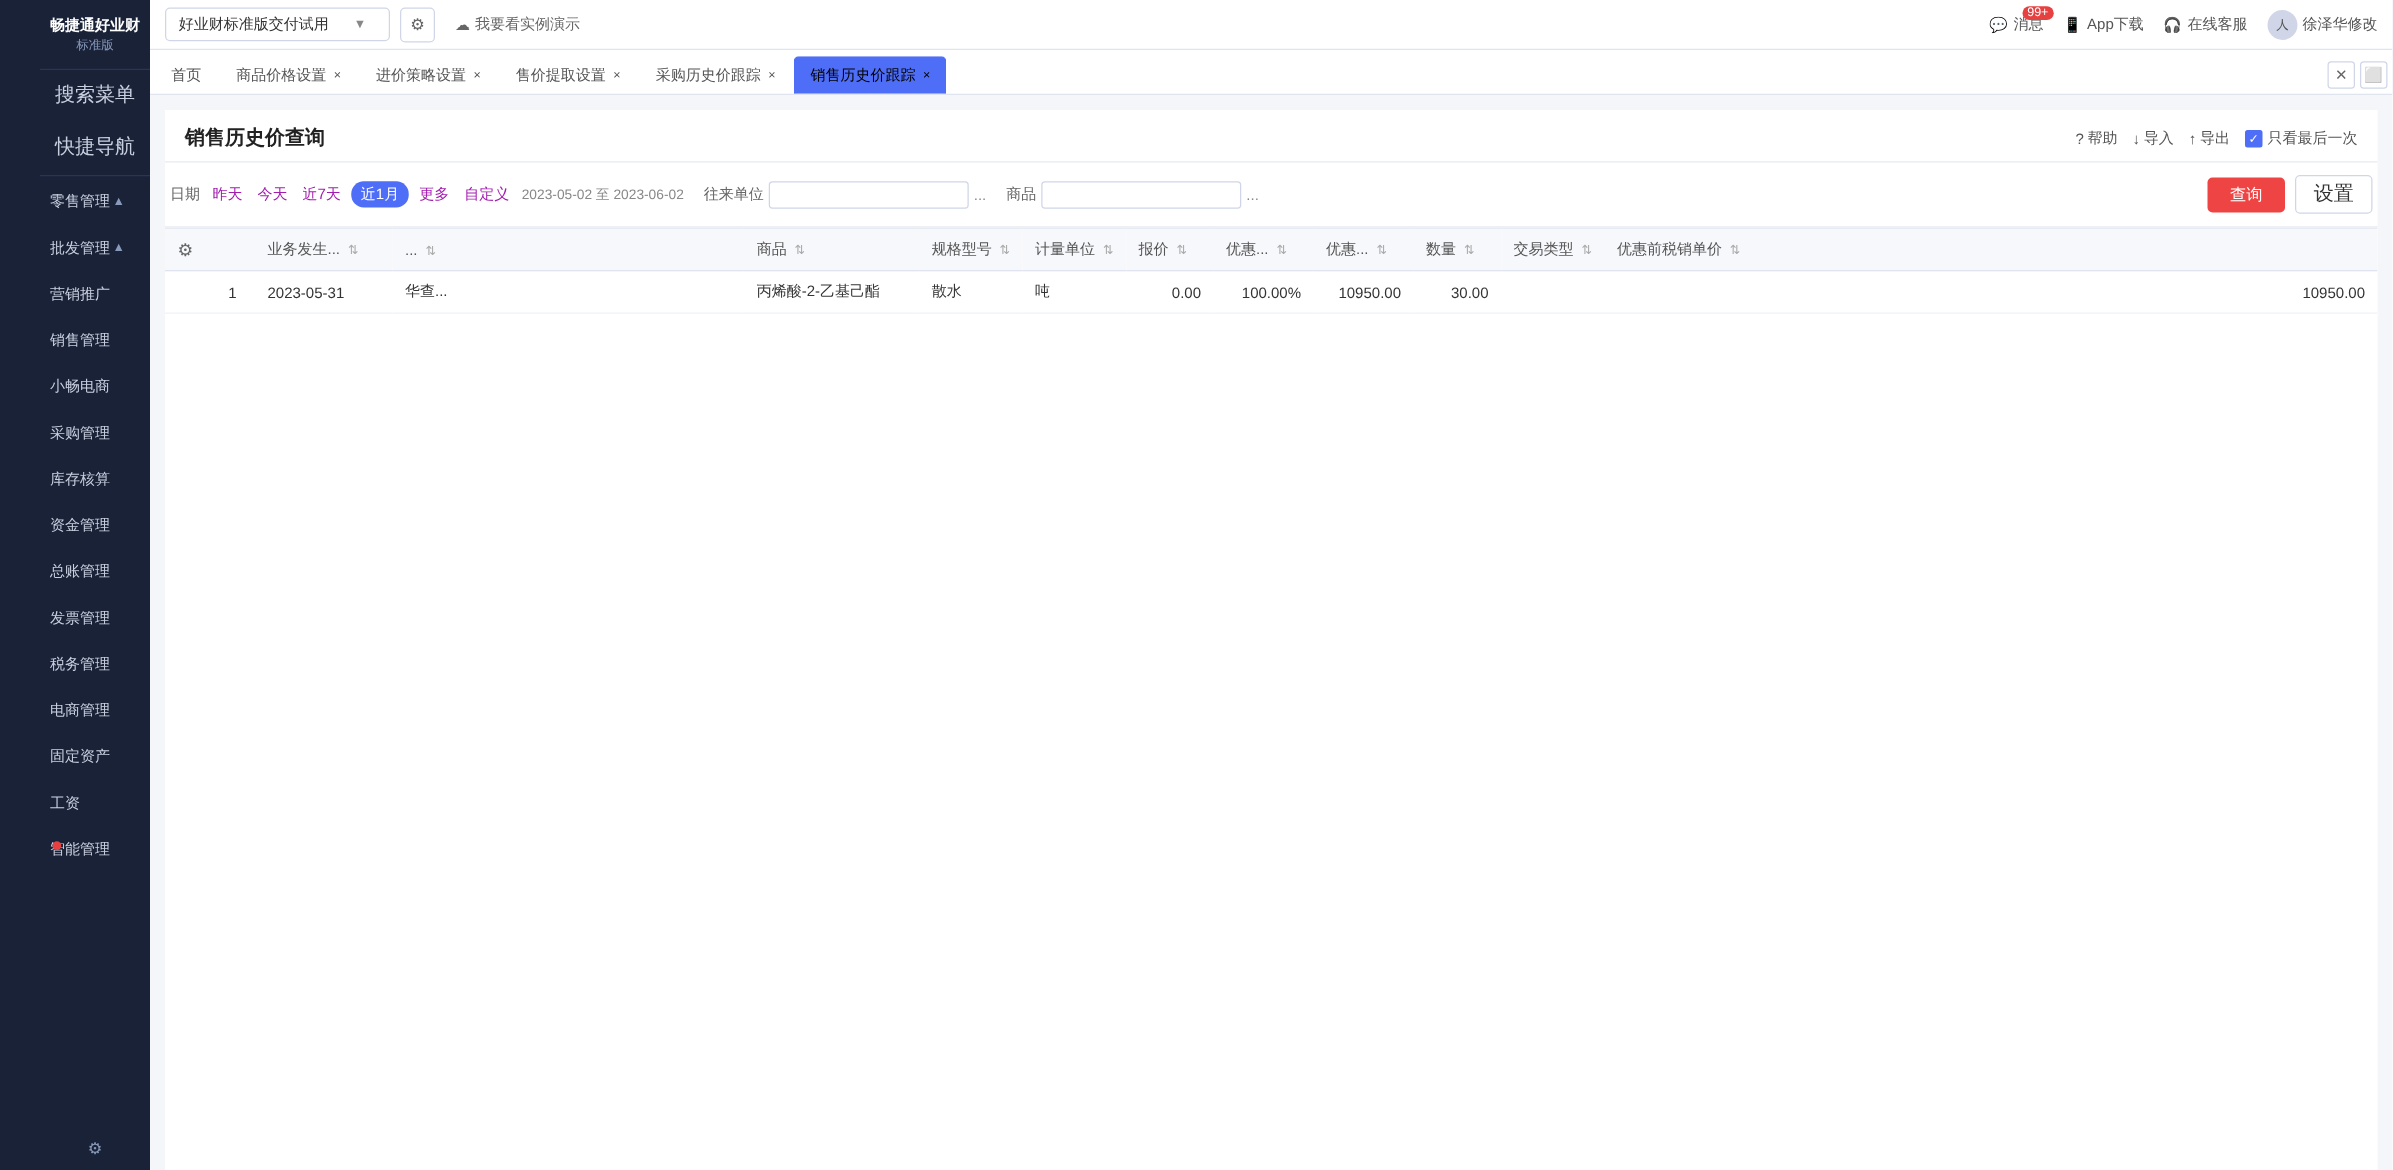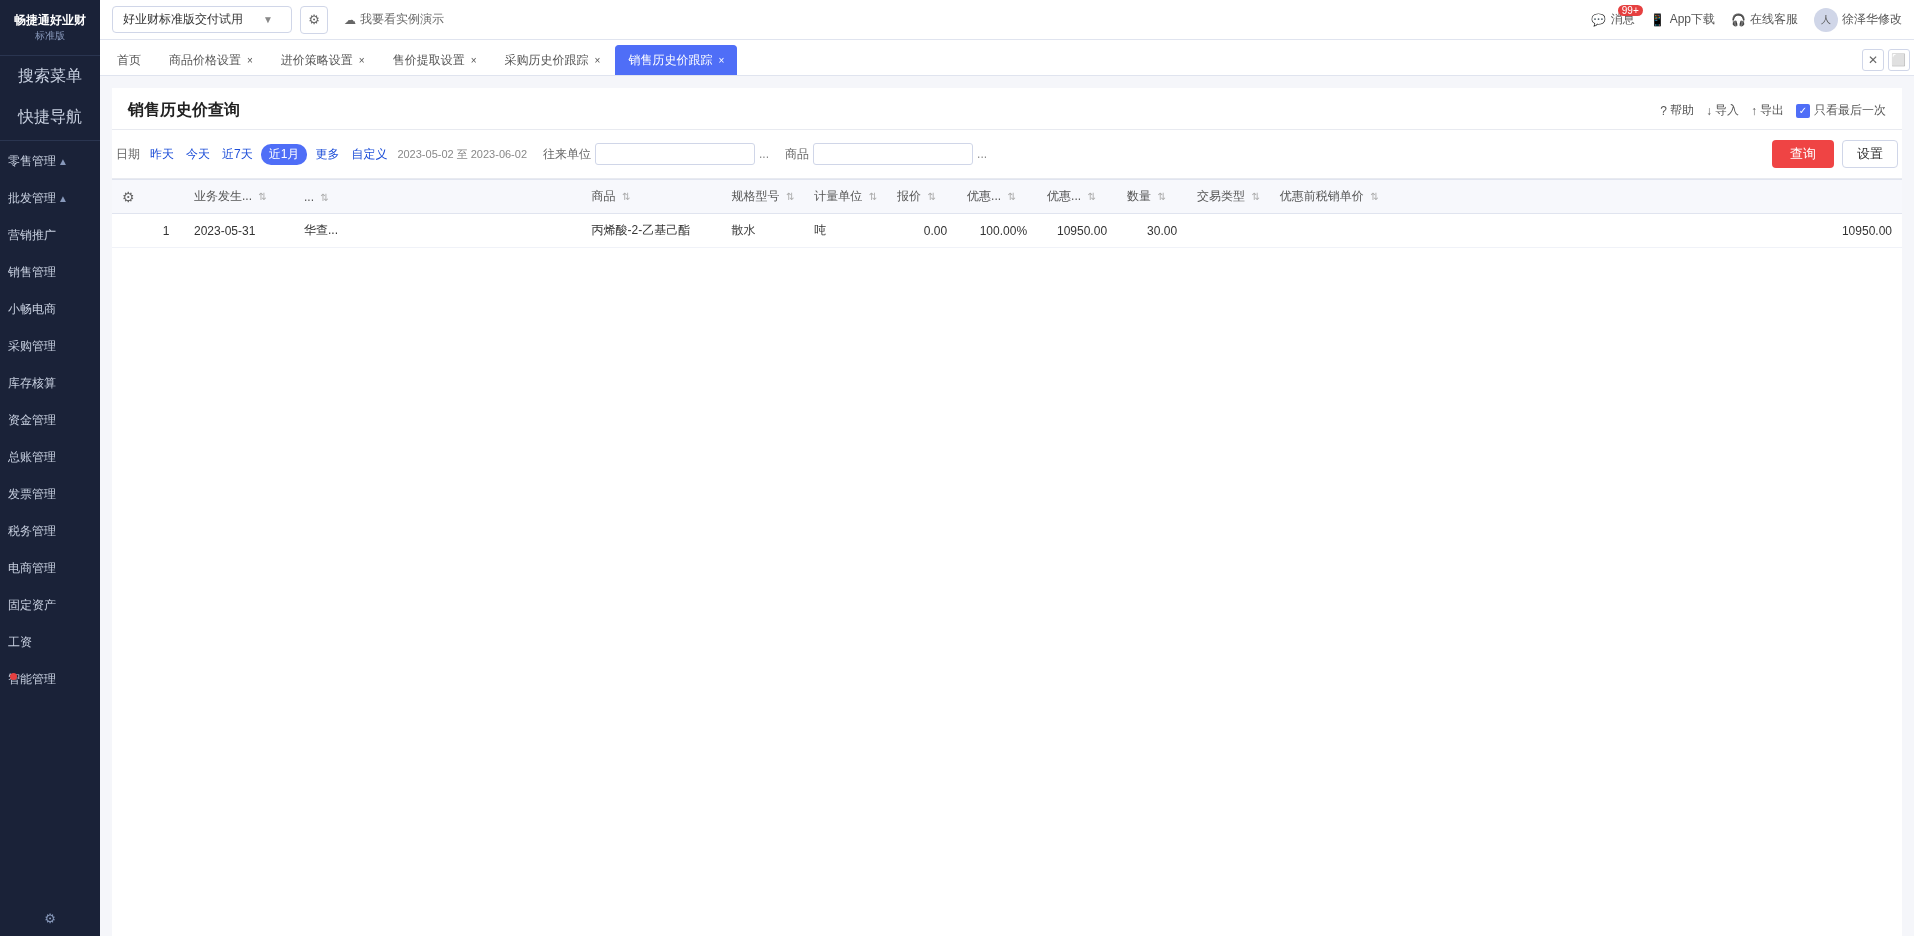--- a/index.html
+++ b/index.html
@@ -1,26 +1,27 @@
 <!DOCTYPE html>
 <html><head>
   <meta charset="utf-8">
   <style>
     * { box-sizing: border-box; margin: 0; padding: 0; }
     body { font-family: 'Microsoft YaHei', Arial, sans-serif; font-size: 13px; background: #f5f6fa; display: flex; height: 936px; overflow: hidden; }
 
     
     .sidebar {
-      width: 100px;
+      width: 120px;
       background: #1a2238;
       color: #c8d0e0;
       display: flex;
       flex-direction: column;
       flex-shrink: 0;
       height: 100%;
+      padding-left: 32px;
     }
     .sidebar-logo {
       padding: 12px 8px;
       border-bottom: 1px solid #2a3550;
       text-align: center;
     }
     .sidebar-logo .logo-title {
       font-size: 12px;
       color: #fff;
       font-weight: bold;
@@ -164,21 +165,21 @@
       font-size: 12px;
       color: #555;
       cursor: pointer;
       border-radius: 4px 4px 0 0;
       white-space: nowrap;
       border: 1px solid transparent;
       border-bottom: none;
     }
     .tab.active {
       background: #4f6ef7;
-      color: #ffffff;
+      color: #000000;
       border-color: #4f6ef7;
     }
     .tab .close { font-size: 10px; margin-left: 2px; cursor: pointer; }
     .tab.home { font-size: 12px; }
 
     
     .tab-controls {
       margin-left: auto;
       display: flex;
       align-items: center;
@@ -264,21 +265,21 @@
       color: #666;
       white-space: nowrap;
     }
     .date-presets {
       display: flex;
       align-items: center;
       gap: 4px;
     }
     .date-preset {
       font-size: 12px;
-      color: #1d4ed8;
+      color: #a21caf;
       cursor: pointer;
       padding: 2px 4px;
       border-radius: 3px;
     }
     .date-preset.active {
       background: #4f6ef7;
       color: #fff;
       border-radius: 10px;
       padding: 2px 8px;
     }
@@ -323,21 +324,21 @@
       font-size: 13px;
       cursor: pointer;
       font-family: inherit;
     }
     .btn-default {
       background: #fff;
       color: #333;
       border: 1px solid #d0d6e8;
       border-radius: 4px;
       padding: 4px 14px;
-      font-size: 13px;
+      font-size: 16px;
       cursor: pointer;
       font-family: inherit;
     }
 
     
     .data-table {
       width: 100%;
       border-collapse: collapse;
       font-size: 12px;
     }

